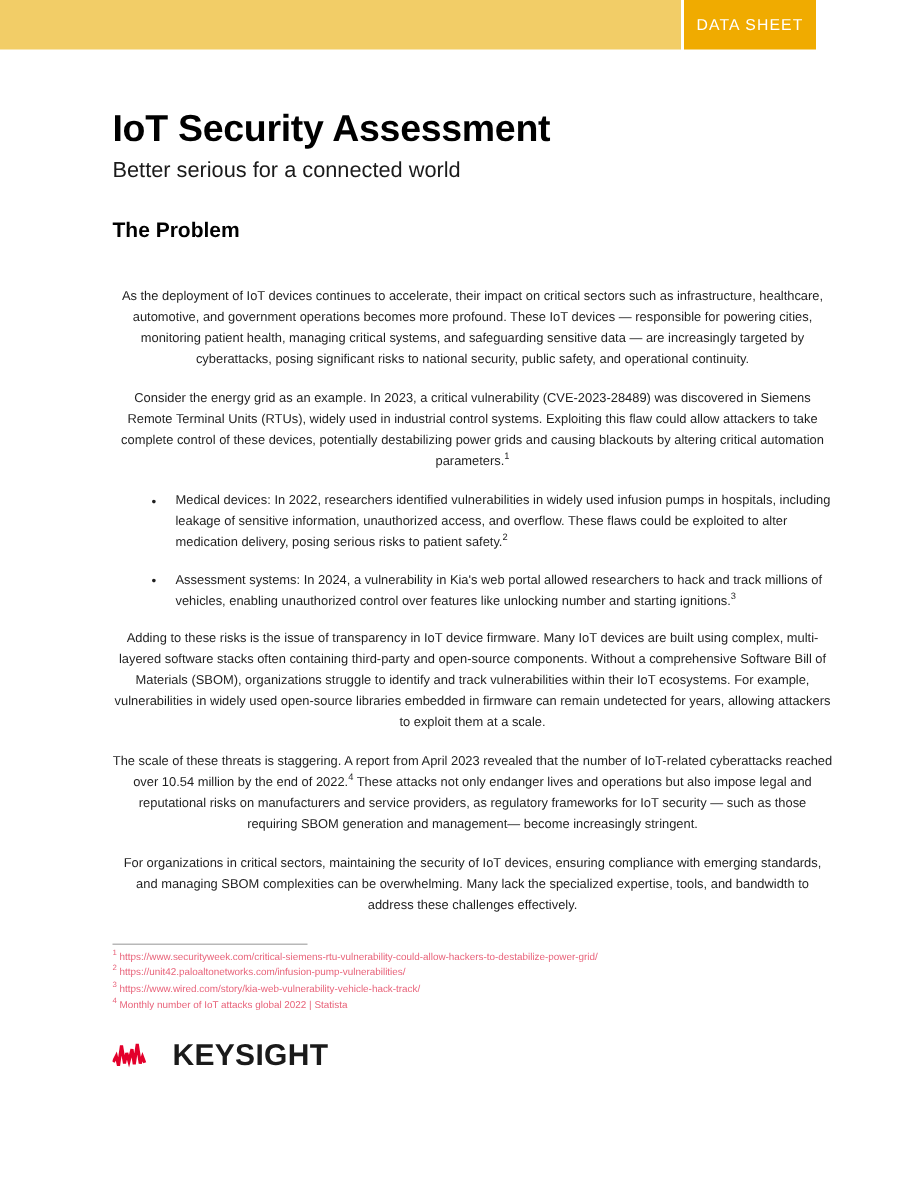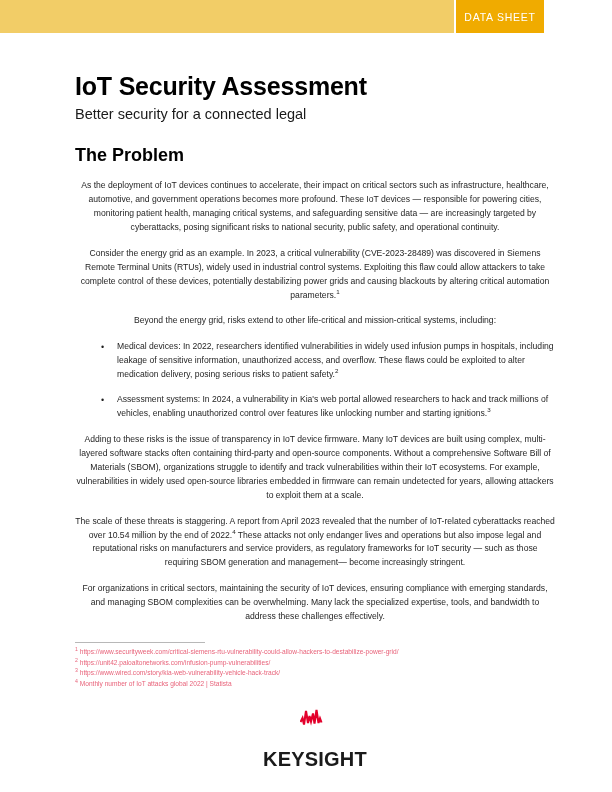--- a/index.html
+++ b/index.html
@@ -73,23 +73,23 @@
     color: #000000;
   }
   .doc-subtitle {
     font-size: 14.5px;
     font-weight: 400;
     margin: 0 0 22px 0;
     line-height: 1.2;
     color: #1a1a1a;
   }
   h2.section-heading {
-    font-size: 18px;
+    font-size: 14px;
     font-weight: bold;
-    margin: 0 0 13px 0;
+    margin: 0 0 30px 0;
     line-height: 1.15;
     color: #000000;
   }
 
   p.body-text {
     font-size: 8.6px;
     line-height: 1.62;
     margin: 0 0 12px 0;
     text-align: center;
     color: #1f1f1f;
@@ -145,22 +145,21 @@
     font-size: 5.2px;
     vertical-align: super;
     line-height: 0;
   }
 
   
   .logo-row {
     margin-top: 18px;
     display: flex;
     align-items: center;
-    gap: 21px;
-    flex-direction: column;
+    gap: 10px;
   }
   .logo-mark {
     width: 30px;
     height: 20px;
     display: block;
   }
   .logo-word {
     font-size: 20px;
     font-weight: bold;
     letter-spacing: 0.2px;
@@ -176,29 +175,28 @@
   <div class="header-band-gap"></div>
   <div class="header-band-right">
     <span class="header-label">DATA SHEET</span>
   </div>
 </div>
 
 <div class="page">
   <div class="content">
 
     <h1 class="doc-title">IoT Security Assessment</h1>
-    <div class="doc-subtitle">Better security for a connected legal</div>
+    <div class="doc-subtitle">Better serious for a connected world</div>
 
     <h2 class="section-heading">The Problem</h2>
 
     <p class="body-text">As the deployment of IoT devices continues to accelerate, their impact on critical sectors such as infrastructure, healthcare, automotive, and government operations becomes more profound. These IoT devices — responsible for powering cities, monitoring patient health, managing critical systems, and safeguarding sensitive data — are increasingly targeted by cyberattacks, posing significant risks to national security, public safety, and operational continuity.</p>
 
     <p class="body-text"><span>Consider the energy grid as an example. In 2023, a critical vulnerability (CVE-2023-28489) was discovered in Siemens Remote Terminal Units (RTUs), widely used in industrial control systems. Exploiting this flaw could allow attackers to take complete control of these devices, potentially destabilizing power grids and causing blackouts by altering critical automation parameters.</span><sup class="fn-ref">1</sup></p>
 
-    <p class="body-text">Beyond the energy grid, risks extend to other life-critical and mission-critical systems, including:</p>
 
     <ul class="bullet-list">
       <li>
         <span class="bullet-dot">•</span><span class="lead-in">Medical devices:</span><span> In 2022, researchers identified vulnerabilities in widely used infusion pumps in hospitals, including leakage of sensitive information, unauthorized access, and overflow. These flaws could be exploited to alter medication delivery, posing serious risks to patient safety.</span><sup class="fn-ref">2</sup>
       </li>
       <li>
         <span class="bullet-dot">•</span><span class="lead-in">Assessment systems:</span><span> In 2024, a vulnerability in Kia's web portal allowed researchers to hack and track millions of vehicles, enabling unauthorized control over features like unlocking number and starting ignitions.</span><sup class="fn-ref">3</sup>
       </li>
     </ul>
 

